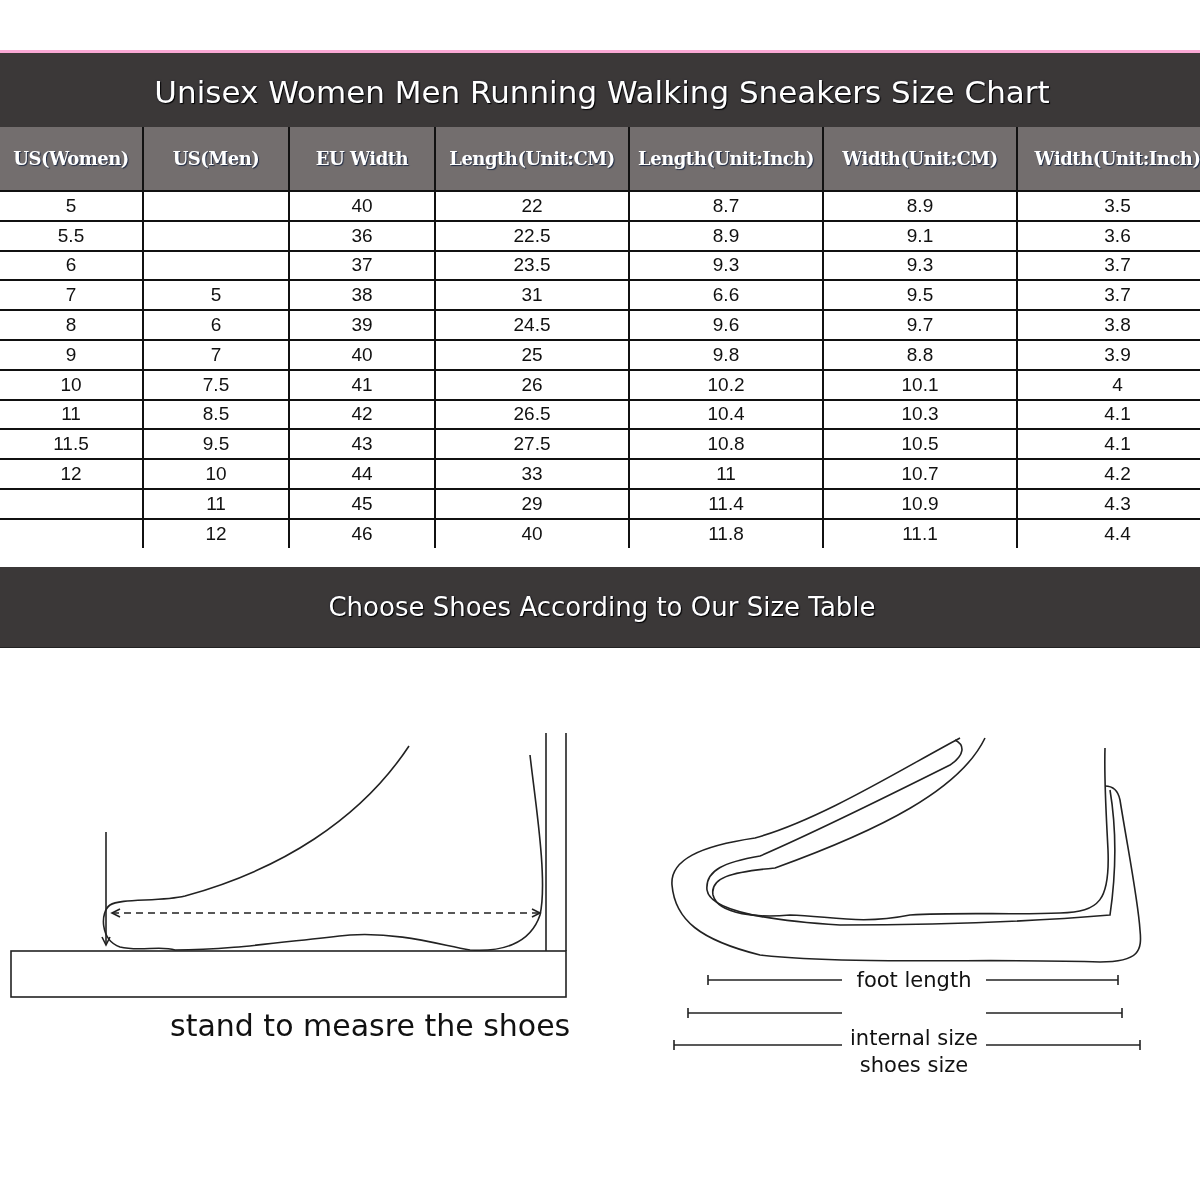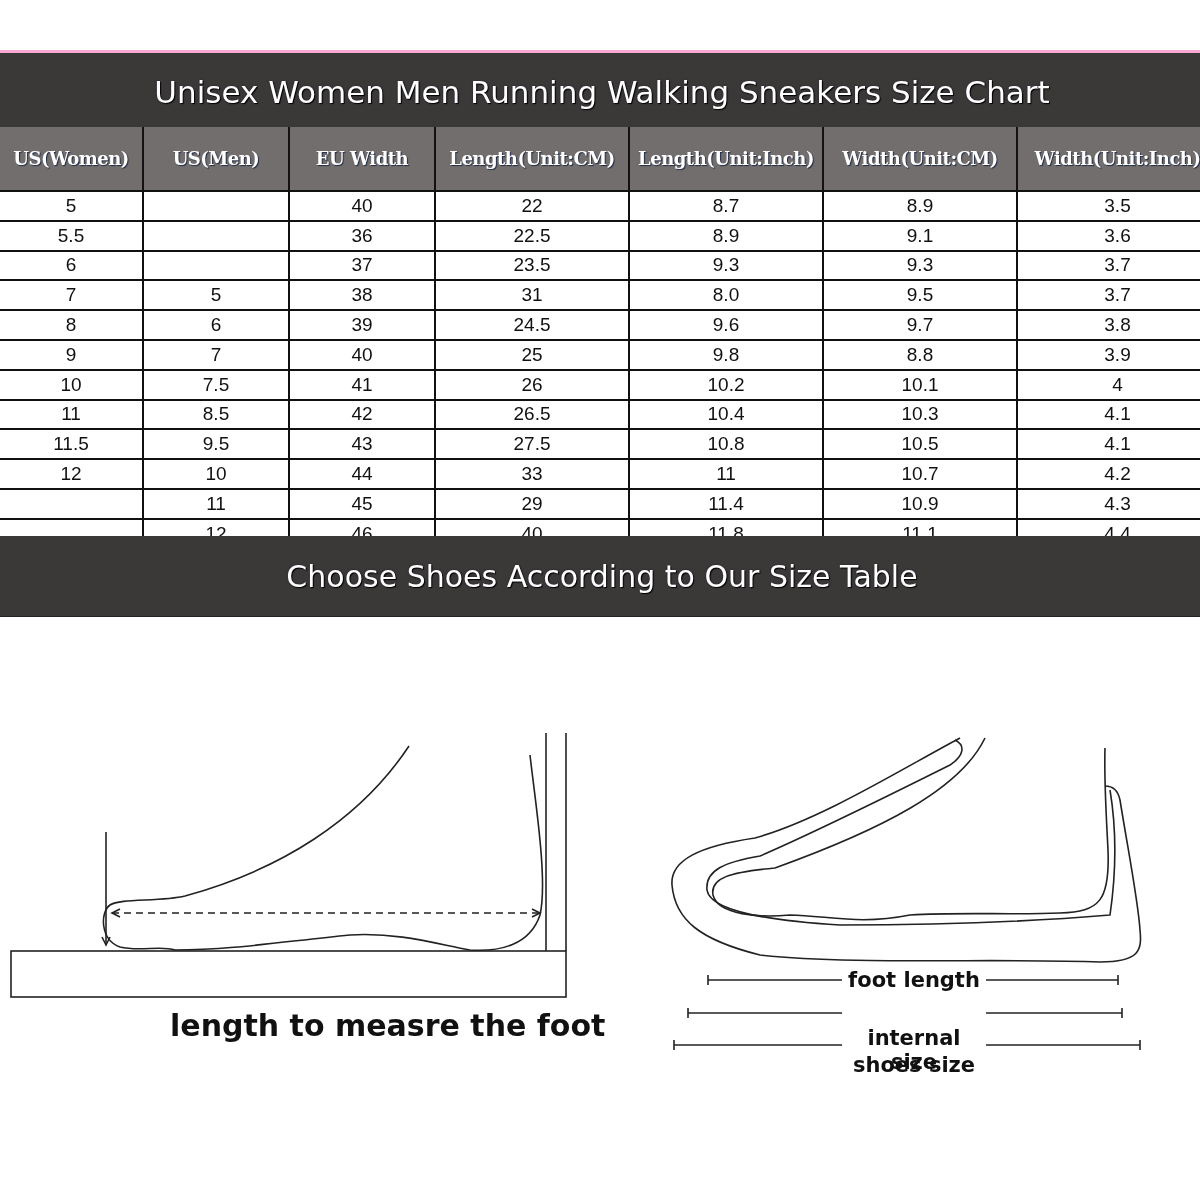--- a/index.html
+++ b/index.html
@@ -1,27 +1,27 @@
 <!DOCTYPE html>
 <html><head>
 <meta charset="utf-8">
 <style>
   html, body { margin:0; padding:0; background:#ffffff; }
   body { width:1200px; height:1200px; position:relative; overflow:hidden; font-family:"DejaVu Sans", sans-serif; }
   .banner { position:absolute; left:0; width:1200px; background:#3b3838; color:#ffffff; display:flex; align-items:center; justify-content:center; text-shadow:1px 1px 1px #000, 0 0 2px #223; }
   #title-banner { top:50px; height:77px; font-size:31px; border-top:3px solid #f9a8d4; }
-  #footer-banner { top:536px; height:80px; font-size:30px; border-bottom:1px solid #222; }
+  #footer-banner { top:567px; height:80px; font-size:26px; border-bottom:1px solid #222; }
   .banner span { padding-left:4px; }
   table.size { position:absolute; top:127px; left:0; border-collapse:collapse; table-layout:fixed; width:1218px; }
   table.size th { background:#736e6e; color:#ffffff; height:63px; font-family:"DejaVu Serif", serif; font-weight:bold; font-size:18px; border:2px solid #111; border-top:none; text-align:center; white-space:nowrap; overflow:hidden; text-shadow:1px 1px 1px #1e2a44; padding:0; letter-spacing:-0.5px; }
   table.size td { height:27.8px; border:2px solid #111; text-align:center; font-size:19px; color:#111; padding:0; font-family:"Liberation Sans", sans-serif; }
   table.size th:first-child, table.size td:first-child { border-left:none; }
   table.size tr:last-child td { border-bottom:none; }
   svg { position:absolute; }
-  .caption { position:absolute; color:#111; font-family:"DejaVu Sans", sans-serif;font-weight:bold; }
+  .caption { position:absolute; color:#111; font-family:"DejaVu Sans", sans-serif; }
 </style>
 </head>
 <body>
 
 <div class="banner" id="title-banner">
   <span>Unisex Women Men Running Walking Sneakers Size Chart</span>
 </div>
 
 <table class="size">
   <colgroup>
@@ -70,21 +70,21 @@
         <td>23.5</td>
         <td>9.3</td>
         <td>9.3</td>
         <td>3.7</td>
       </tr>
       <tr>
         <td>7</td>
         <td>5</td>
         <td>38</td>
         <td>31</td>
-        <td>8.0</td>
+        <td>6.6</td>
         <td>9.5</td>
         <td>3.7</td>
       </tr>
       <tr>
         <td>8</td>
         <td>6</td>
         <td>39</td>
         <td>24.5</td>
         <td>9.6</td>
         <td>9.7</td>
@@ -171,21 +171,21 @@
     <path d="M409,746 C360,820 280,870 185,896 C160,902 120,898 110,905 C100,912 100,940 120,947 C140,952 160,945 175,950 C230,950 280,942 350,935 C400,932 440,945 470,950 C500,952 530,945 540,915 C548,880 535,800 530,755"></path>
 
     <line x1="106" y1="832" x2="106" y2="945"></line>
     <path d="M102,937 L106,945 L110,937"></path>
 
     <line x1="112" y1="913" x2="540" y2="913" stroke-dasharray="7,5"></line>
     <path d="M120,909 L112,913 L120,917"></path>
     <path d="M532,909 L540,913 L532,917"></path>
   </g>
 </svg>
-<div class="caption" style="left:170px;top:1008px;font-size:30px;">length to measre the foot</div>
+<div class="caption" style="left:170px;top:1008px;font-size:30px;">stand to measre the shoes</div>
 
 <svg style="left:620px;top:720px" width="580" height="350" viewBox="620 720 580 350">
   <g fill="none" stroke="#222" stroke-width="1.6">
 
     <path d="M960,738 C900,770 820,820 755,838 C700,846 670,860 672,885 C675,920 700,940 760,955 C850,965 1000,958 1100,962 C1140,962 1142,950 1140,930 C1138,900 1128,850 1120,800 C1118,790 1112,786 1105,786"></path>
 
     <path d="M955,740 C965,745 965,755 950,765 C880,800 820,830 760,856 C725,862 705,870 707,890 C710,910 760,920 840,925 C950,925 1050,920 1110,915 C1118,860 1115,820 1110,790"></path>
 
     <path d="M985,738 C960,790 880,830 775,868 C730,872 710,878 713,895 C718,915 760,918 790,915 C830,916 860,925 910,915 C960,912 1010,915 1060,913 C1100,912 1110,900 1108,850 C1106,810 1104,780 1105,748"></path>
 

